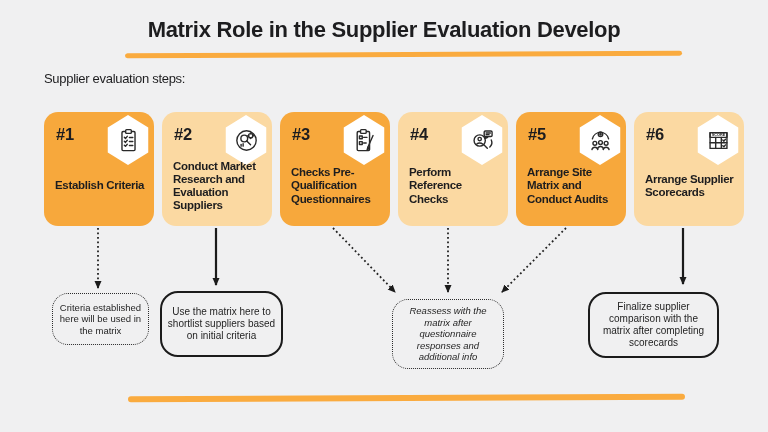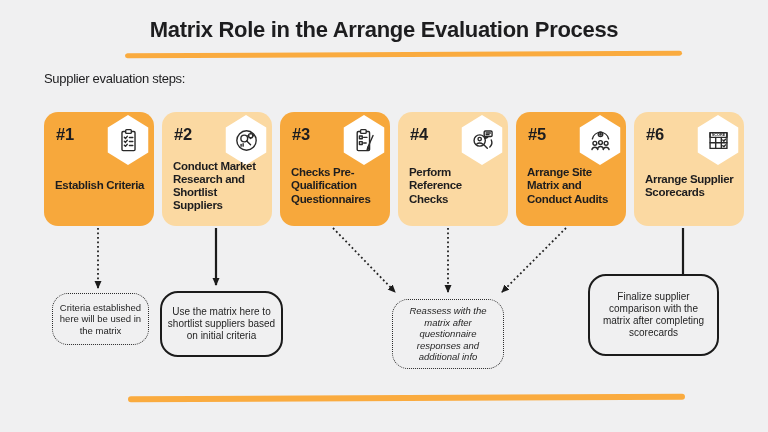--- a/index.html
+++ b/index.html
@@ -47,31 +47,31 @@
   .note {
     position:absolute; display:flex; align-items:center; justify-content:center;
     text-align:center; font-size:10px; line-height:1.22; font-weight:500;
     padding:3px 5px; box-sizing:border-box; color:#1f1f1f; background:#F0F0F1;
   }
   .note.dotted { border:1.7px dotted #2b2b2b; border-radius:16px; }
   .note.solid  { border:2.2px solid #1b1b1b; border-radius:18px; }
   #note-1 { left:52px;  top:293px; width:97px;  height:52px; font-size:9.5px; }
   #note-2 { left:160px; top:291px; width:123px; height:66px; }
   #note-3 { left:392px; top:299px; width:112px; height:70px; font-size:9.5px;font-style:italic; }
-  #note-4 { left:588px; top:274px; width:131px; height:82px; }
+  #note-4 { left:588px; top:292px; width:131px; height:66px; }
   svg.arrows { position:absolute; left:0; top:0; pointer-events:none; }
   .arrow-dotted { stroke:#222; stroke-width:1.8; stroke-dasharray:1.8 2.7; fill:none; }
   .arrow-solid  { stroke:#1b1b1b; stroke-width:2.2; fill:none; }
 </style>
 </head>
 <body>
 
 <div class="canvas">
 
-  <div class="page-title">Matrix Role in the Arrange Evaluation Process</div>
+  <div class="page-title">Matrix Role in the Supplier Evaluation Develop</div>
   <div class="underline-bar"></div>
   <div class="subtitle">Supplier evaluation steps:</div>
 
   <div class="card dark" style="left:44px">
     <span class="card-num">#1</span>
     <span class="hex">
       <svg width="27" height="27" viewBox="0 0 24 24">
         <rect x="6.2" y="4" width="11.6" height="17" rx="1"></rect>
         <rect x="9.5" y="2.3" width="5" height="3.4" rx="0.8" fill="#fff"></rect>
         <path d="M8.3 9.2 l1 1 1.6-1.9"></path>
@@ -94,21 +94,21 @@
         <line x1="12.2" y1="12.4" x2="15.6" y2="15.8"></line>
         <circle cx="15.7" cy="7.8" r="1.9"></circle>
         <line x1="15.7" y1="5.3" x2="15.7" y2="6.1"></line>
           <line x1="15.7" y1="9.5" x2="15.7" y2="10.3"></line>
         <line x1="13.2" y1="7.8" x2="14" y2="7.8"></line>
           <line x1="17.4" y1="7.8" x2="18.2" y2="7.8"></line>
         <line x1="7.2" y1="15.5" x2="7.2" y2="17"></line>
           <line x1="9" y1="14.8" x2="9" y2="17"></line>
       </svg>
     </span>
-    <div class="card-title">Conduct Market Research and Shortlist Suppliers</div>
+    <div class="card-title">Conduct Market Research and Evaluation Suppliers</div>
   </div>
 
   <div class="card dark" style="left:280px">
     <span class="card-num">#3</span>
     <span class="hex">
       <svg width="27" height="27" viewBox="0 0 24 24">
         <rect x="5.5" y="4" width="11" height="17" rx="1"></rect>
         <rect x="8.5" y="2.3" width="5" height="3.4" rx="0.8" fill="#fff"></rect>
         <rect x="7.5" y="8" width="2.5" height="2.5"></rect>
           <line x1="11.2" y1="9.2" x2="14.2" y2="9.2"></line>

